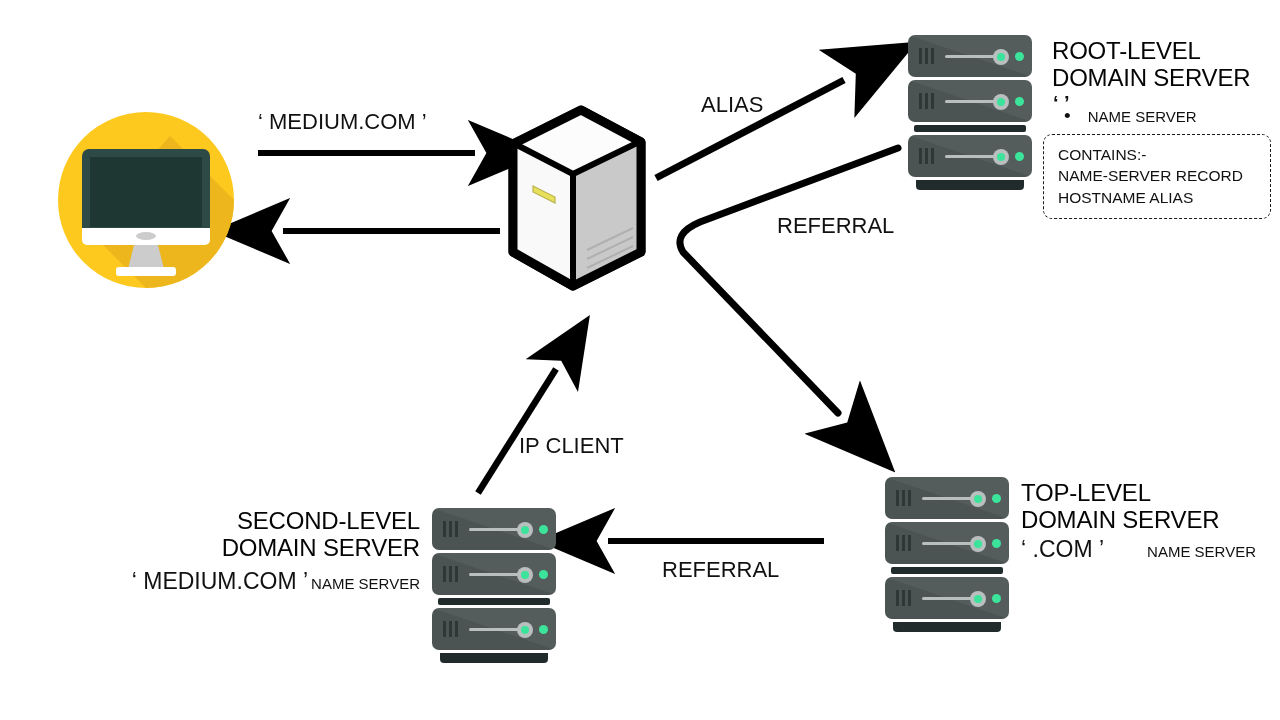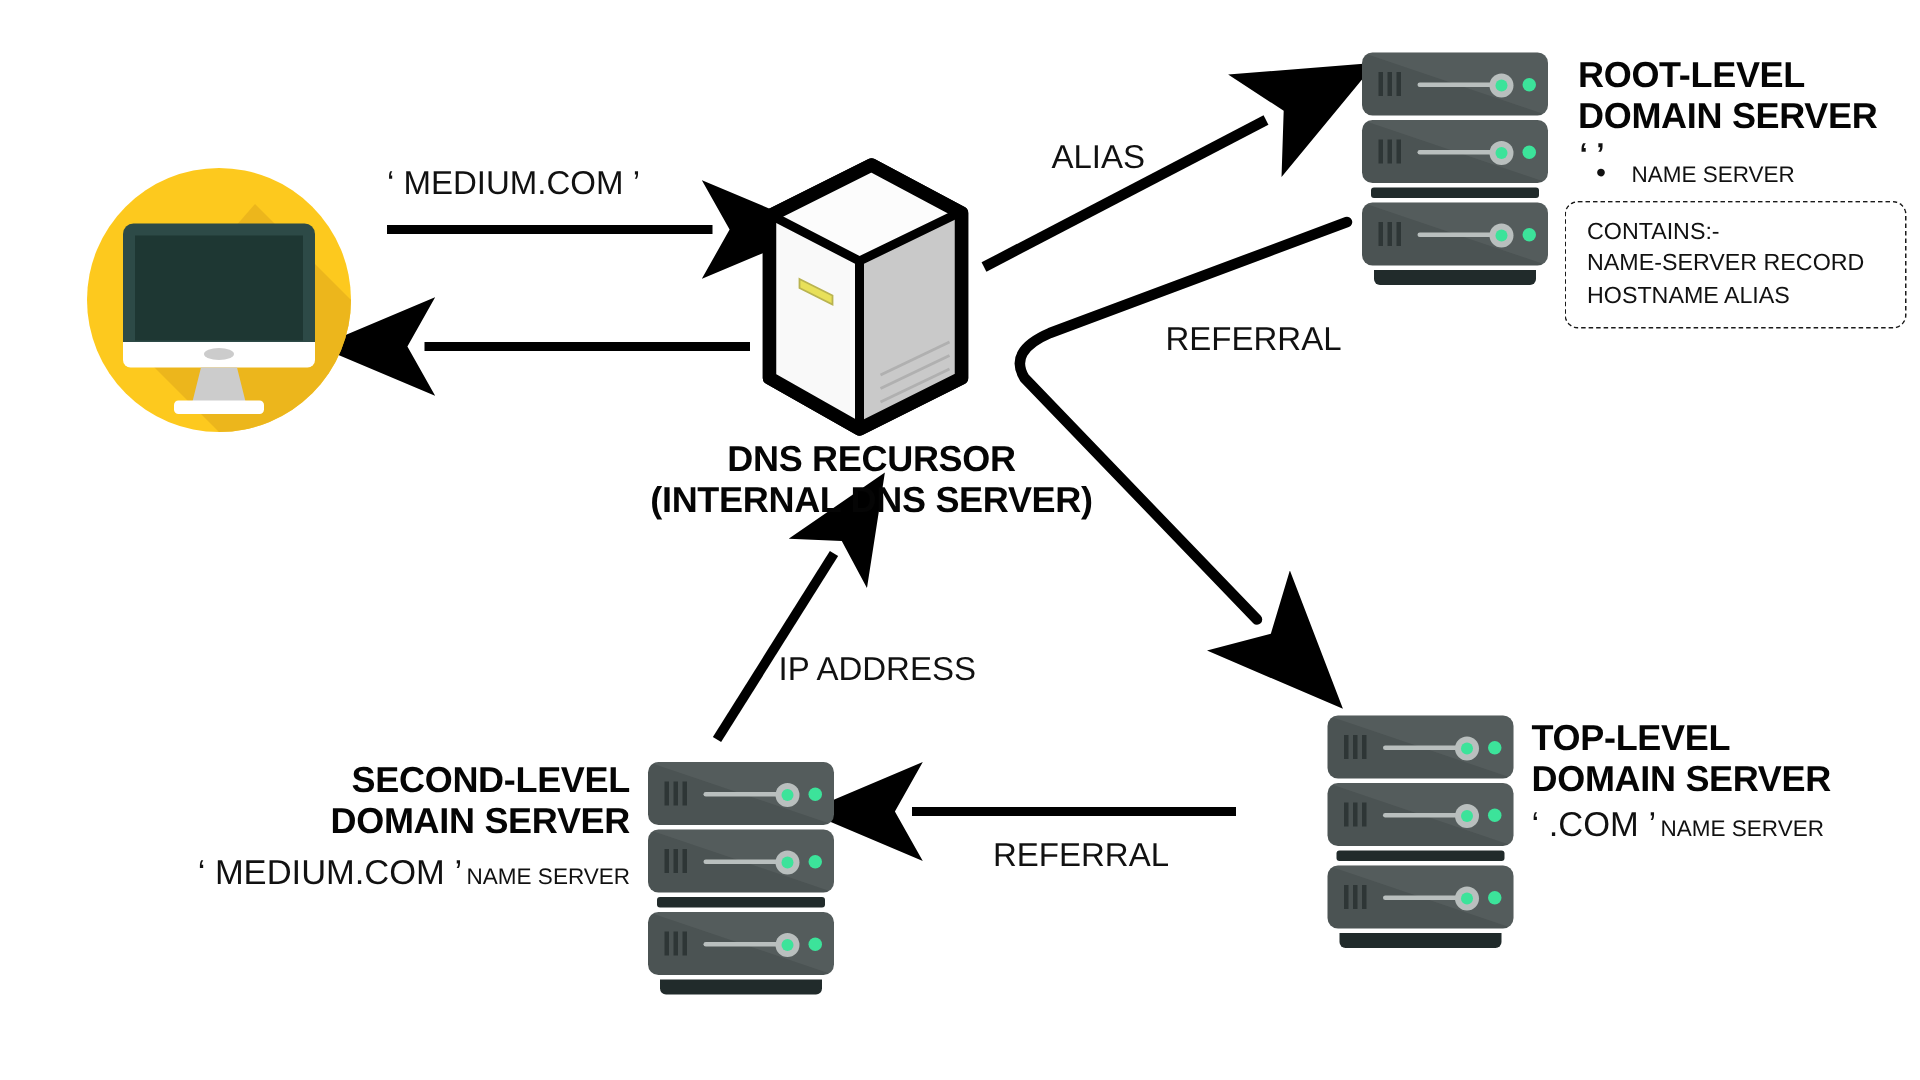--- a/index.html
+++ b/index.html
@@ -15,21 +15,21 @@
     position: relative;
     width: 1280px;
     height: 720px;
     background: #ffffff;
     overflow: hidden;
   }
   .abs { position: absolute; }
 
   
   .node-title {
-    font-weight: bold;
+    font-weight: normal;
     color: #050505;
     line-height: 1.12;
     letter-spacing: -0.2px;
     white-space: pre-line;
   }
   .big-title { font-size: 30px; }
   .mid-title { font-size: 24px; }
   .sub-line {
     color: #111111;
     line-height: 1.15;
@@ -199,22 +199,20 @@
         <line x1="84" y1="155" x2="130" y2="133"></line>
         <line x1="84" y1="164" x2="130" y2="142"></line>
         <line x1="84" y1="173" x2="130" y2="151"></line>
       </g>
 
       <path d="M10,40 L78,6 L138,38 L138,148 L70,182 L10,148 Z" fill="none" stroke="#000000" stroke-width="9" stroke-linejoin="round"></path>
       <path d="M12,40 L70,70 L136,38" fill="none" stroke="#000000" stroke-width="6" stroke-linejoin="round"></path>
       <line x1="70" y1="70" x2="70" y2="180" stroke="#000000" stroke-width="6"></line>
     </svg>
   </div>
-  <div class="abs node-title mid-title" style="left:406px;top:294px;width:350px;text-align:center;">DNS RECURSOR
-(INTERNAL DNS SERVER)</div>
 
   <div class="abs rack" style="left:908px;top:35px;">
     <div class="rack-unit">
       <div class="shade"></div>
       <div class="bars">
           <i></i>
           <i></i>
           <i></i>
         </div>
       <div class="slider-line"></div>
@@ -292,21 +290,21 @@
           <i></i>
         </div>
       <div class="slider-line"></div>
       <div class="knob"></div>
       <div class="led"></div>
     </div>
     <div class="rack-base"></div>
   </div>
   <div class="abs node-title mid-title" style="left:1021px;top:480px;">TOP-LEVEL
 DOMAIN SERVER</div>
-  <div class="abs" style="left:1021px;top:536px;display:flex;align-items:baseline;">
+  <div class="abs" style="left:1021px;top:536px;display:flex;align-items:baseline;gap:40px;">
     <span class="sub-line quote-lg">‘ .COM ’</span>
     <span class="sub-line small-caps" style="margin-left:3px;">NAME SERVER</span>
   </div>
 
   <div class="abs rack" style="left:432px;top:508px;">
     <div class="rack-unit">
       <div class="shade"></div>
       <div class="bars">
           <i></i>
           <i></i>
@@ -345,15 +343,15 @@
 DOMAIN SERVER</div>
   <div class="abs" style="left:120px;top:568px;width:300px;display:flex;align-items:baseline;justify-content:flex-end;">
     <span class="sub-line quote-lg">‘ MEDIUM.COM ’</span>
     <span class="sub-line small-caps" style="margin-left:3px;">NAME SERVER</span>
   </div>
 
   <div class="abs edge-label edge-label-lg" style="left:258px;top:109px;">‘ MEDIUM.COM ’</div>
   <div class="abs edge-label edge-label-lg" style="left:701px;top:92px;">ALIAS</div>
   <div class="abs edge-label edge-label-lg" style="left:777px;top:213px;">REFERRAL</div>
   <div class="abs edge-label edge-label-lg" style="left:662px;top:557px;">REFERRAL</div>
-  <div class="abs edge-label edge-label-lg" style="left:519px;top:433px;">IP ADDRESS</div>
+  <div class="abs edge-label edge-label-lg" style="left:519px;top:433px;">IP CLIENT</div>
 
 </div>
 
 </body></html>

